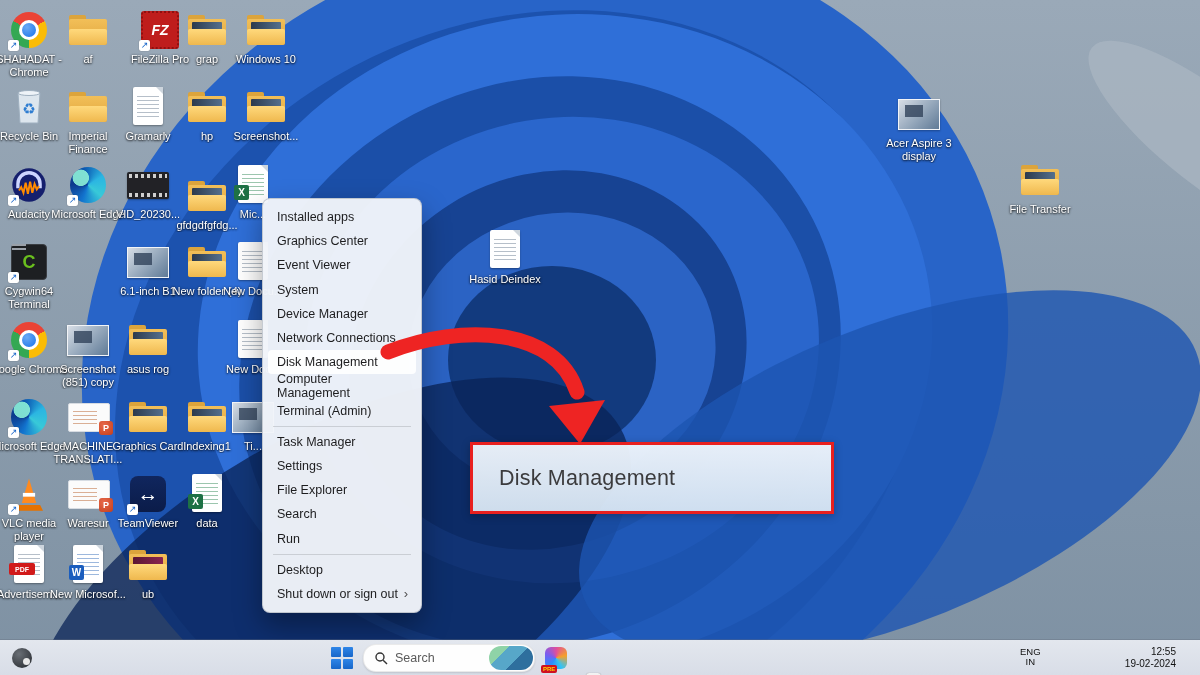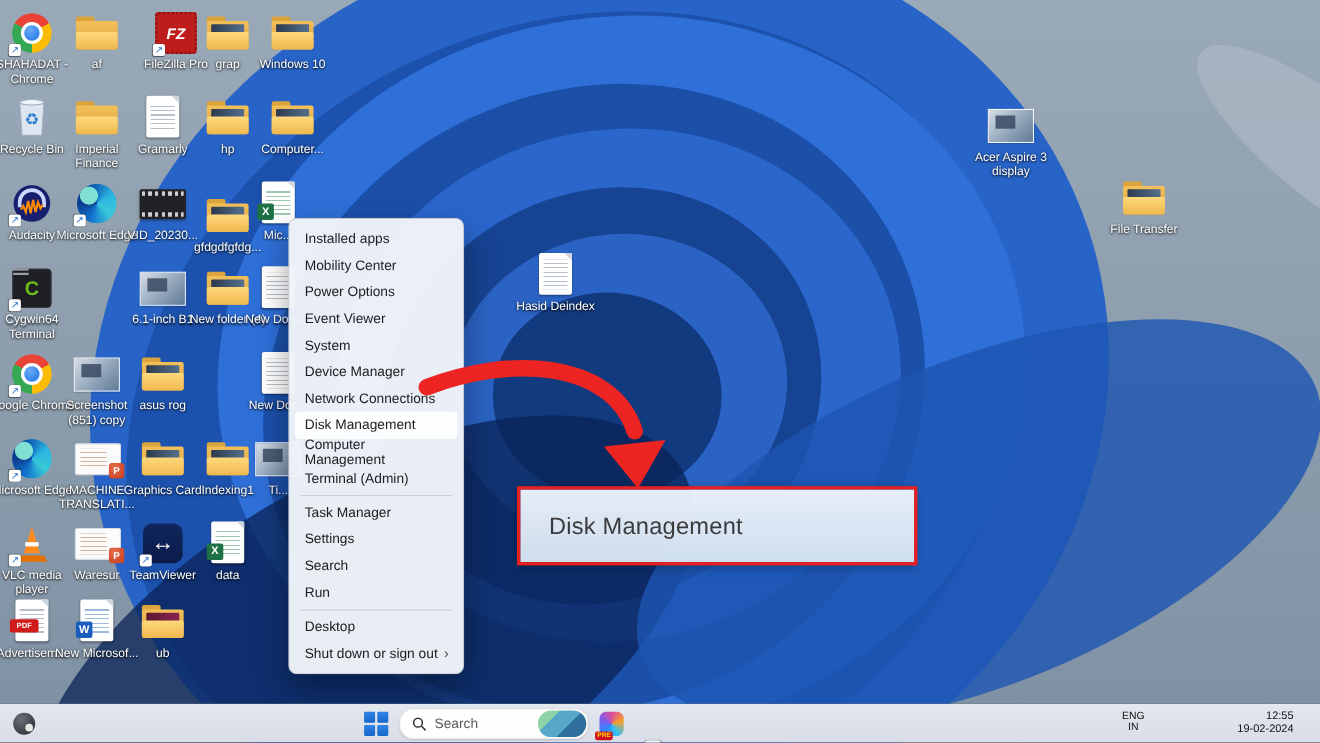--- a/index.html
+++ b/index.html
@@ -184,21 +184,21 @@
         </div>
         <div class="icon-label">hp</div>
       </div>
       <div class="icon-cell" style="left: 230px; top: 85px; width: 72px;">
         <div class="glyph">
           <div class="f-tab"></div>
           <div class="f-body"></div>
           <div class="f-inner"></div>
           <div class="f-front"></div>
         </div>
-        <div class="icon-label">Computer...</div>
+        <div class="icon-label">Screenshot...</div>
       </div>
       <div class="icon-cell" style="left: -7px; top: 163px; width: 72px;">
         <div class="glyph">
           <svg class="aud-svg" viewBox="0 0 36 36">
             <circle cx="18" cy="18" r="15" fill="#151f6d"></circle>
             <path d="M8 21v-4a10 10 0 0 1 20 0v4" stroke="#cdd5ff" stroke-width="3" fill="none"></path>
             <path d="M9 23l2-3 2 5 2-9 2 10 2-11 2 10 2-8 2 5 2-3" stroke="#ff8a00" stroke-width="1.8" fill="none"></path>
           </svg>
           <div class="shortcut-badge">↗</div>
         </div>
@@ -428,24 +428,21 @@
         </div>
         <div class="icon-label">Hasid Deindex</div>
       </div>
     </div>
 
 <div id="context-menu">
       <div class="menu-item">
         <span>Installed apps</span>
       </div>
       <div class="menu-item">
-        <span>Mobility Center</span>
-      </div>
-      <div class="menu-item">
-        <span>Power Options</span>
+        <span>Graphics Center</span>
       </div>
       <div class="menu-item">
         <span>Event Viewer</span>
       </div>
       <div class="menu-item">
         <span>System</span>
       </div>
       <div class="menu-item">
         <span>Device Manager</span>
       </div>
@@ -460,20 +457,23 @@
       </div>
       <div class="menu-item">
         <span>Terminal (Admin)</span>
       </div>
       <div class="menu-sep"></div>
       <div class="menu-item">
         <span>Task Manager</span>
       </div>
       <div class="menu-item">
         <span>Settings</span>
+      </div>
+      <div class="menu-item">
+        <span>File Explorer</span>
       </div>
       <div class="menu-item">
         <span>Search</span>
       </div>
       <div class="menu-item">
         <span>Run</span>
       </div>
       <div class="menu-sep"></div>
       <div class="menu-item">
         <span>Desktop</span>

